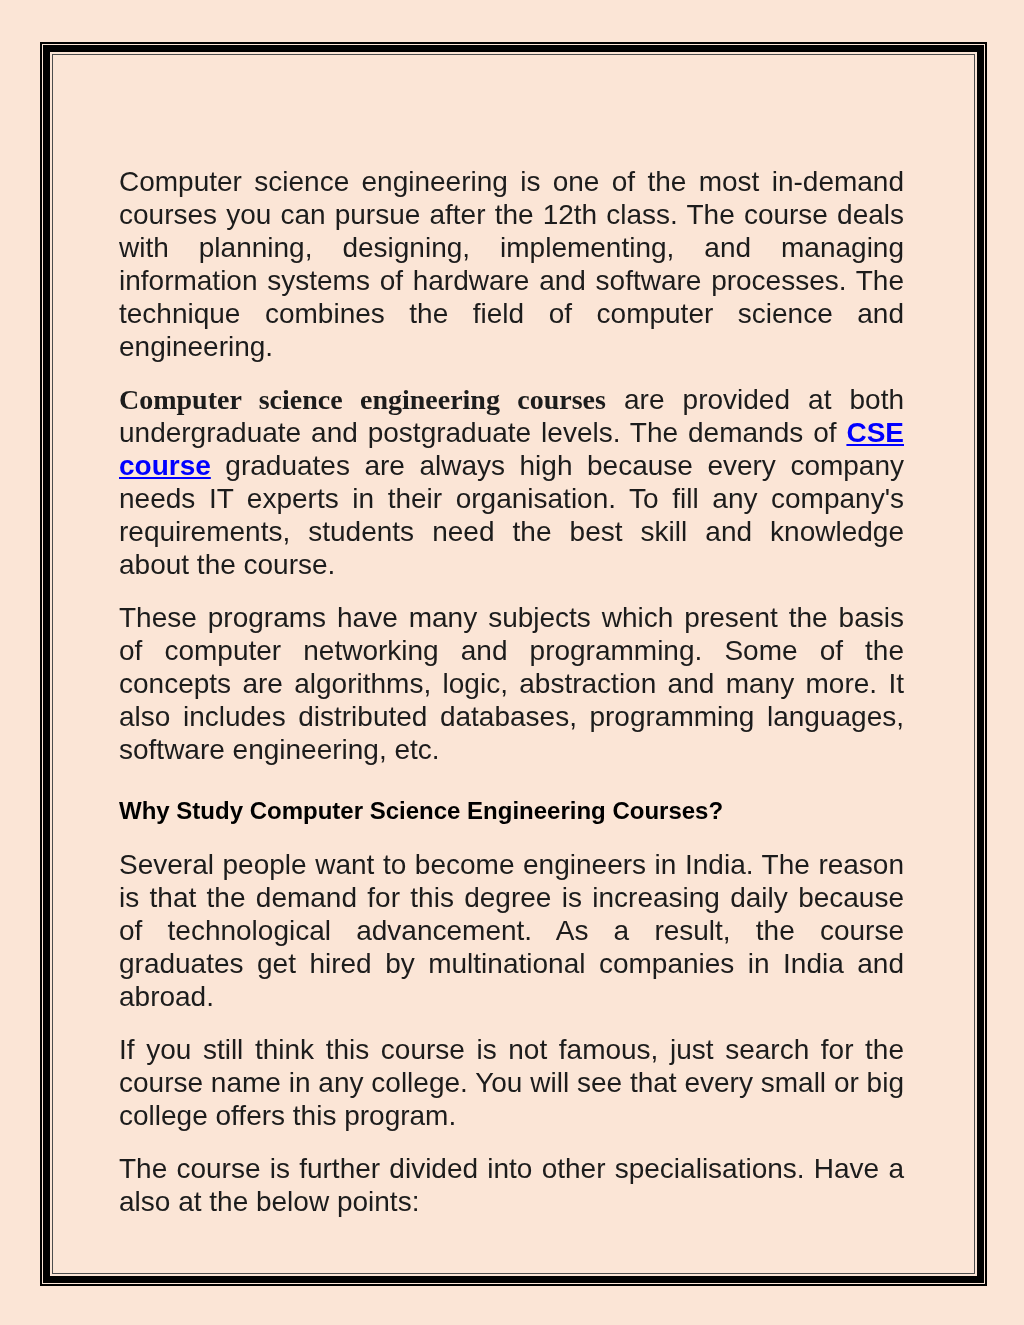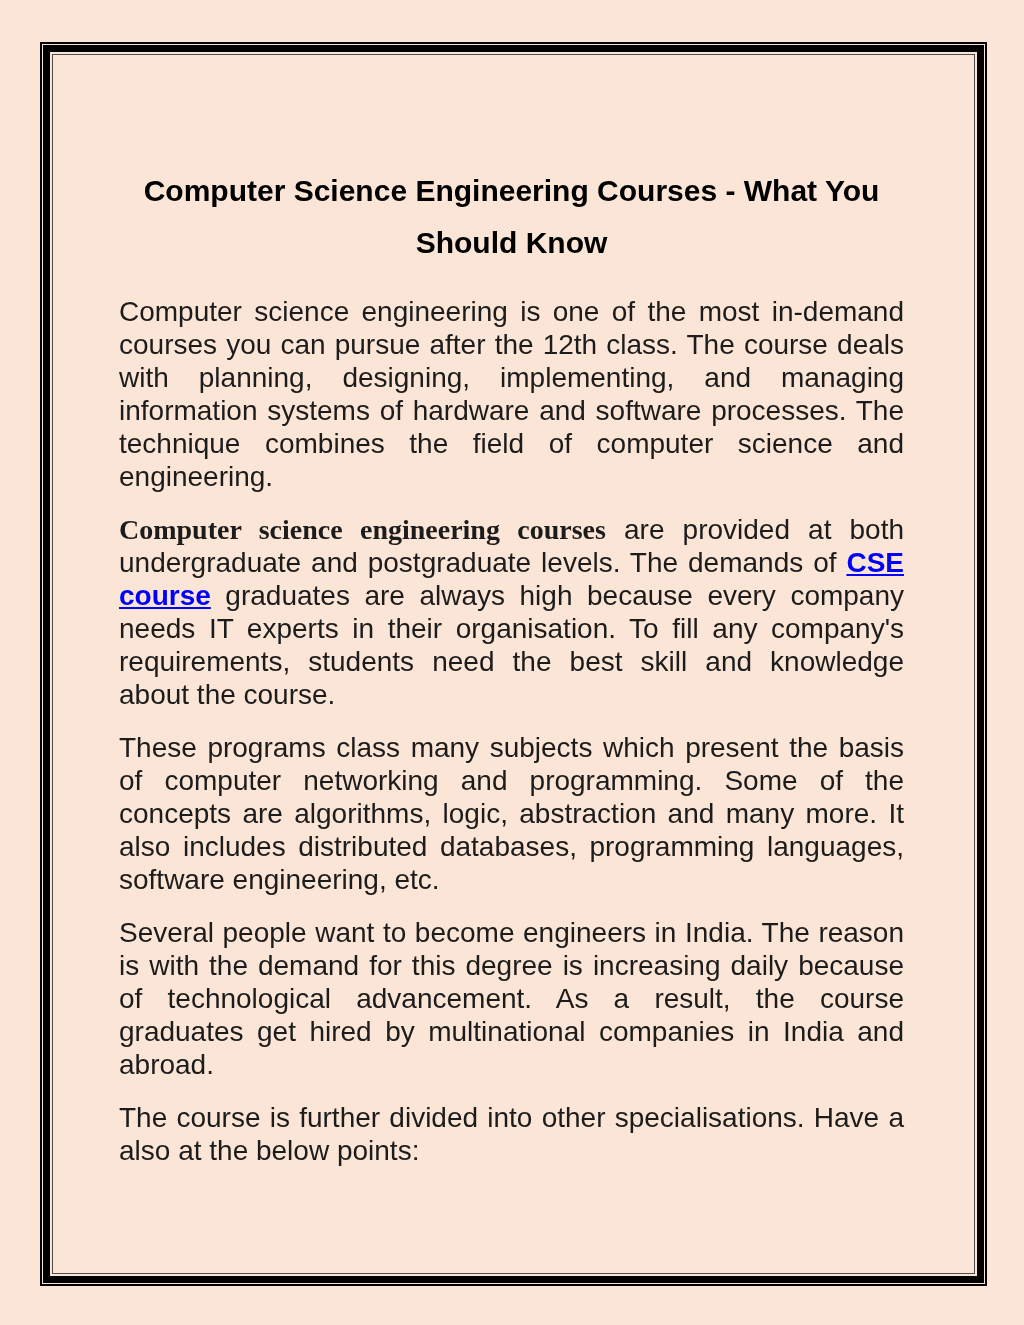--- a/index.html
+++ b/index.html
@@ -76,30 +76,31 @@
     cursor: pointer;
   }
 </style>
 </head>
 <body>
 
 <div class="frame-a">
   <div class="frame-b">
     <div class="frame-c">
 
-      <h1 class="doc-title">Computer Science Engineering Courses - What You Should Know</h1>
 
       <p class="body-para">Computer science engineering is one of the most in-demand courses you can pursue after the 12th class. The course deals with planning, designing, implementing, and managing information systems of hardware and software processes. The technique combines the field of computer science and engineering.</p>
 
       <p class="body-para"><span class="bold-lead">Computer science engineering courses</span><span> are provided at both undergraduate and postgraduate levels. The demands of </span><a class="inline-link" href="#">CSE course</a><span> graduates are always high because every company needs IT experts in their organisation. To fill any company's requirements, students need the best skill and knowledge about the course.</span></p>
 
-      <p class="body-para">These programs class many subjects which present the basis of computer networking and programming. Some of the concepts are algorithms, logic, abstraction and many more. It also includes distributed databases, programming languages, software engineering, etc.</p>
+      <p class="body-para">These programs have many subjects which present the basis of computer networking and programming. Some of the concepts are algorithms, logic, abstraction and many more. It also includes distributed databases, programming languages, software engineering, etc.</p>
 
+      <h2 class="section-heading">Why Study Computer Science Engineering Courses?</h2>
 
-      <p class="body-para">Several people want to become engineers in India. The reason is with the demand for this degree is increasing daily because of technological advancement. As a result, the course graduates get hired by multinational companies in India and abroad.</p>
+      <p class="body-para">Several people want to become engineers in India. The reason is that the demand for this degree is increasing daily because of technological advancement. As a result, the course graduates get hired by multinational companies in India and abroad.</p>
 
+      <p class="body-para">If you still think this course is not famous, just search for the course name in any college. You will see that every small or big college offers this program.</p>
 
 
       <p class="body-para">The course is further divided into other specialisations. Have a also at the below points:</p>
 
     </div>
   </div>
 </div>
 
 </body></html>

